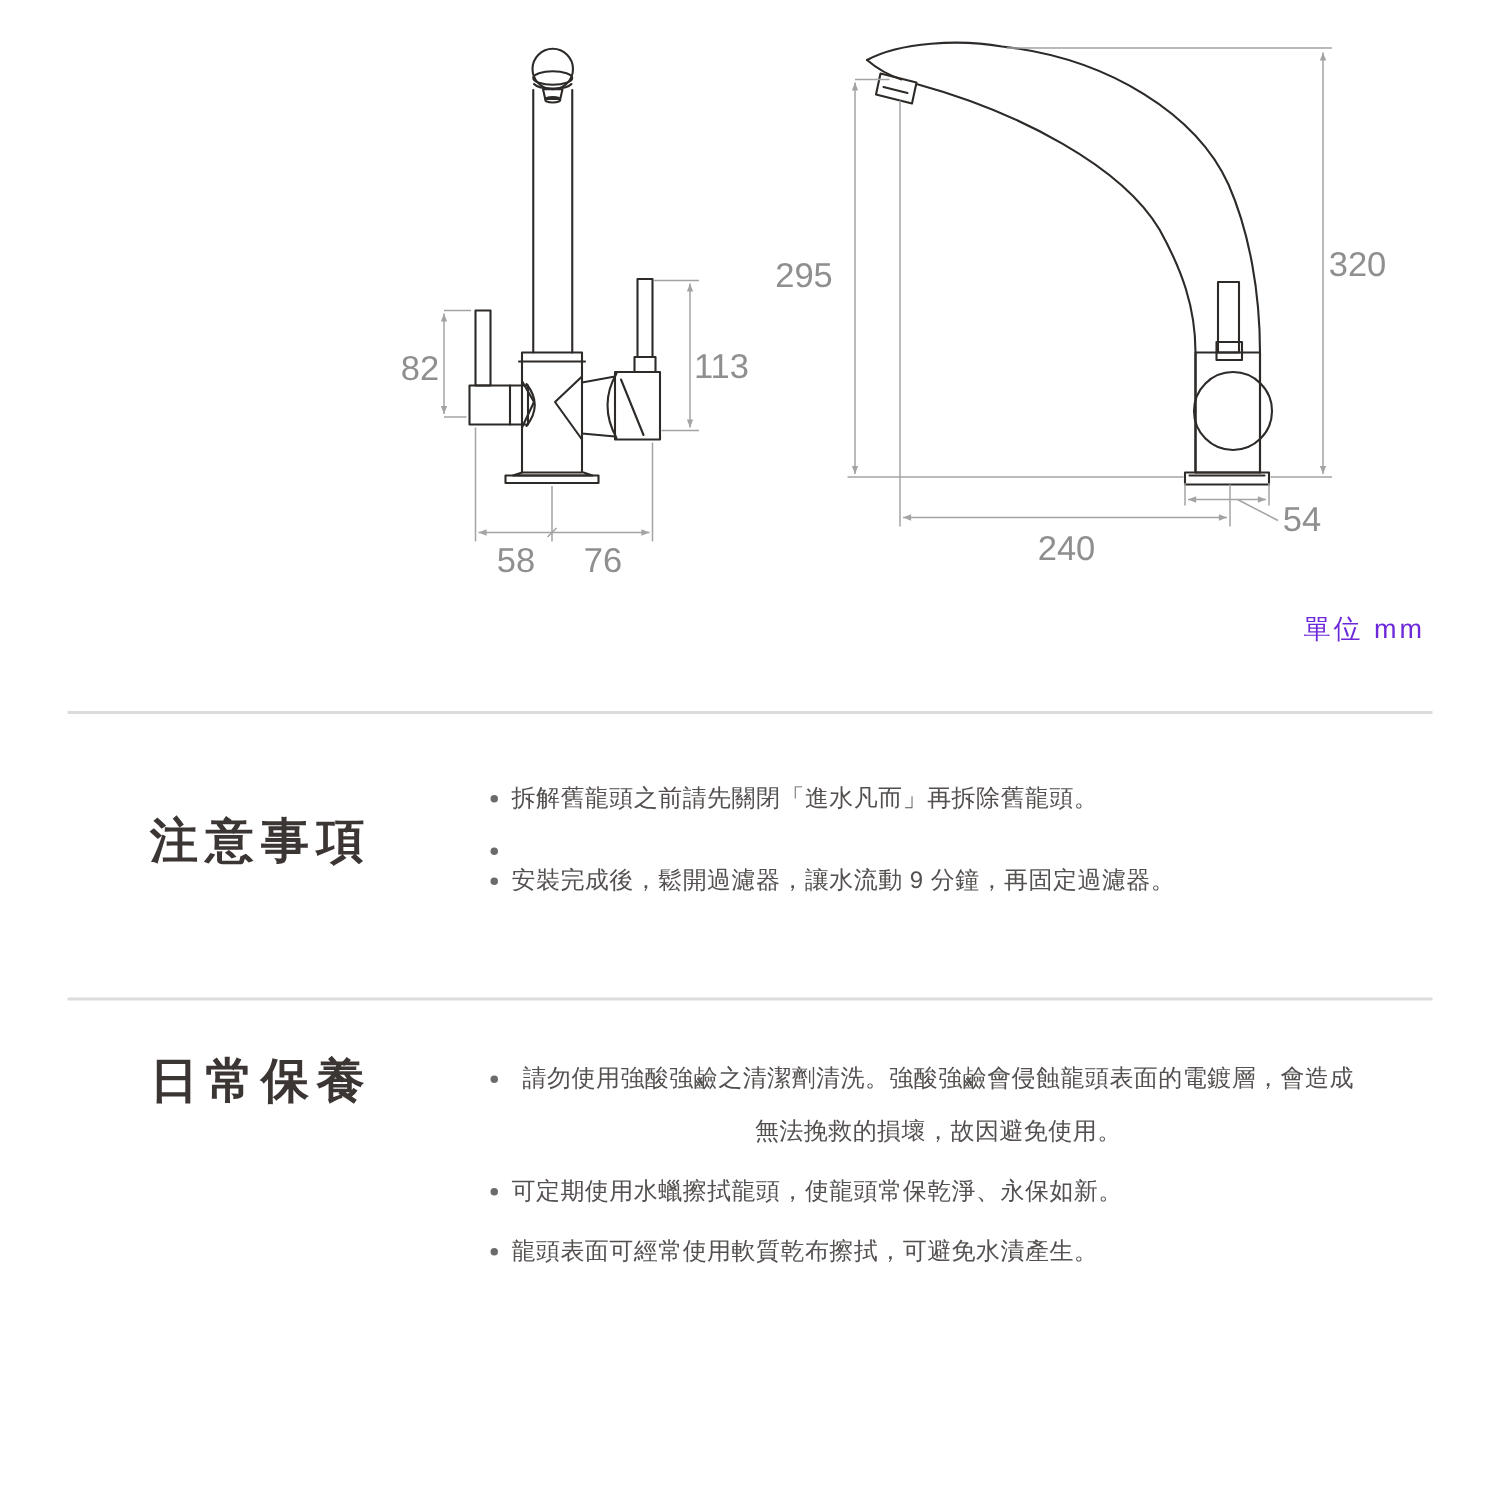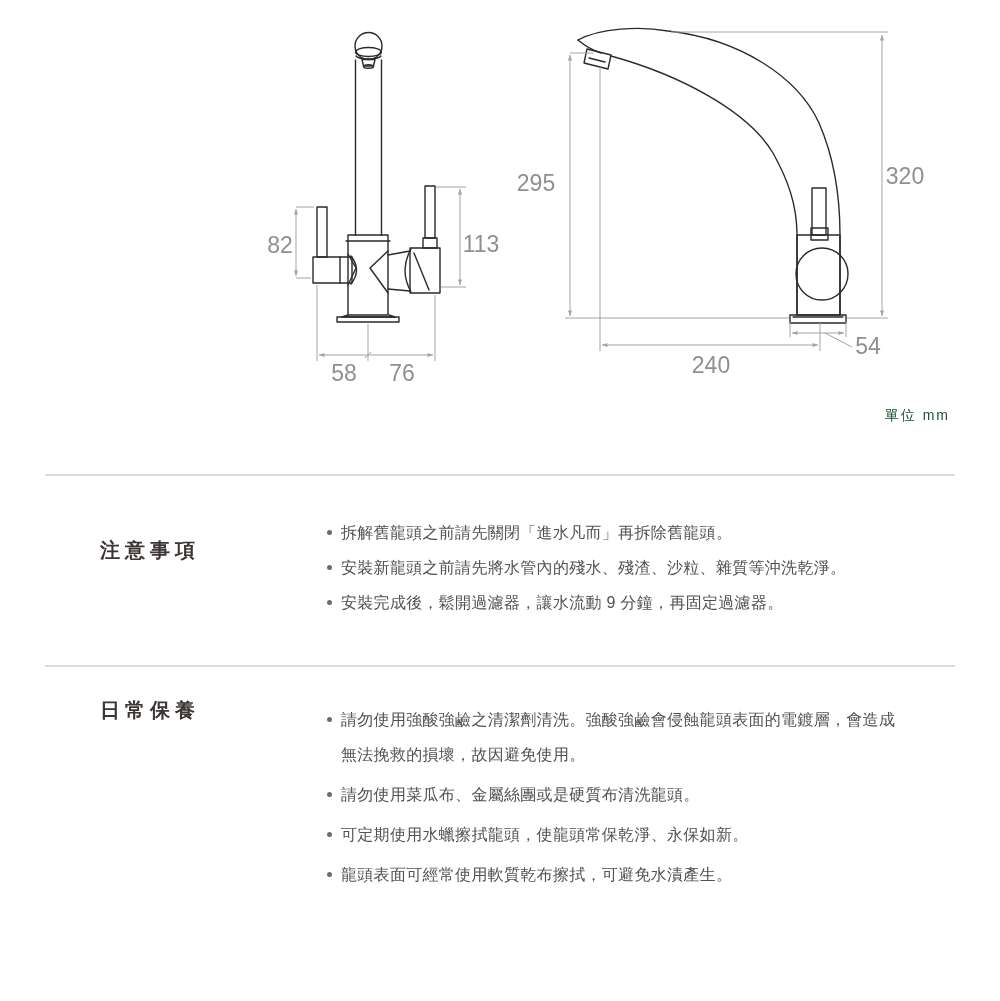--- a/index.html
+++ b/index.html
@@ -7,37 +7,37 @@
     width:1000px;height:1001px;background:#ffffff;position:relative;
     font-family:"Liberation Sans",sans-serif;overflow:hidden;
   }
   
   .drawing{position:absolute;}
   .obj{stroke:#2d2a28;stroke-width:1.4;fill:none;stroke-linejoin:round;stroke-linecap:round;}
   .dim{stroke:#a3a3a3;stroke-width:1;fill:none;}
   .dimtext{fill:#8f8f8f;font-size:23px;font-family:"Liberation Sans",sans-serif;}
   
   .unit-label{
-    position:absolute;top:407px;right:50px;font-size:14px;color:#14532d;
+    position:absolute;top:407px;right:50px;font-size:18px;color:#6d28d9;
     letter-spacing:2px;
   }
   
   .divider{position:absolute;left:45px;right:45px;height:2px;background:#dcdcdc;}
   .divider-1{top:474px;}
   .divider-2{top:665px;}
   
   .section-title{
-    position:absolute;left:100px;font-size:20px;font-weight:700;color:#3b3533;
+    position:absolute;left:100px;font-size:32px;font-weight:700;color:#3b3533;
     letter-spacing:5px;line-height:28px;
   }
   .title-1{top:519px;}
   .title-2{top:679px;}
   .bullets{position:absolute;left:325px;width:585px;}
   .bullets-1{top:515px;text-align:center;}
-  .bullets-2{top:702px;}
+  .bullets-2{top:702px;text-align:center;}
   .bullet{display:flex;align-items:flex-start;}
   .section--care .bullet{margin-bottom:5px;}
   .dot{
     flex:0 0 auto;width:5px;height:5px;border-radius:50%;background:#6b6b6b;
     margin:15px 9px 0 2px;
   }
   .bullet-text{
     font-size:16px;line-height:35px;color:#54504f;letter-spacing:0.3px;
     max-width:570px;
   }
@@ -186,40 +186,35 @@
 
 <h2 class="section-title title-1">注意事項</h2>
 <div class="bullets bullets-1 section--notes">
   <div class="bullet">
     <span class="dot"></span>
     <span class="bullet-text">拆解舊龍頭之前請先關閉「進水凡而」再拆除舊龍頭。</span>
   </div>
 
   <div class="bullet">
     <span class="dot"></span>
-    <span class="bullet-text">安裝新龍頭之前請先將水管內的殘水、殘渣、沙粒、雜質等沖洗乾淨。</span>
   </div>
 
   <div class="bullet">
     <span class="dot"></span>
     <span class="bullet-text">安裝完成後，鬆開過濾器，讓水流動 9 分鐘，再固定過濾器。</span>
   </div>
 </div>
 
 <h2 class="section-title title-2">日常保養</h2>
 <div class="bullets bullets-2 section--care">
   <div class="bullet">
     <span class="dot"></span>
     <span class="bullet-text">請勿使用強酸強鹼之清潔劑清洗。強酸強鹼會侵蝕龍頭表面的電鍍層，會造成無法挽救的損壞，故因避免使用。</span>
   </div>
 
-  <div class="bullet">
-    <span class="dot"></span>
-    <span class="bullet-text">請勿使用菜瓜布、金屬絲團或是硬質布清洗龍頭。</span>
-  </div>
 
   <div class="bullet">
     <span class="dot"></span>
     <span class="bullet-text">可定期使用水蠟擦拭龍頭，使龍頭常保乾淨、永保如新。</span>
   </div>
 
   <div class="bullet">
     <span class="dot"></span>
     <span class="bullet-text">龍頭表面可經常使用軟質乾布擦拭，可避免水漬產生。</span>
   </div>

